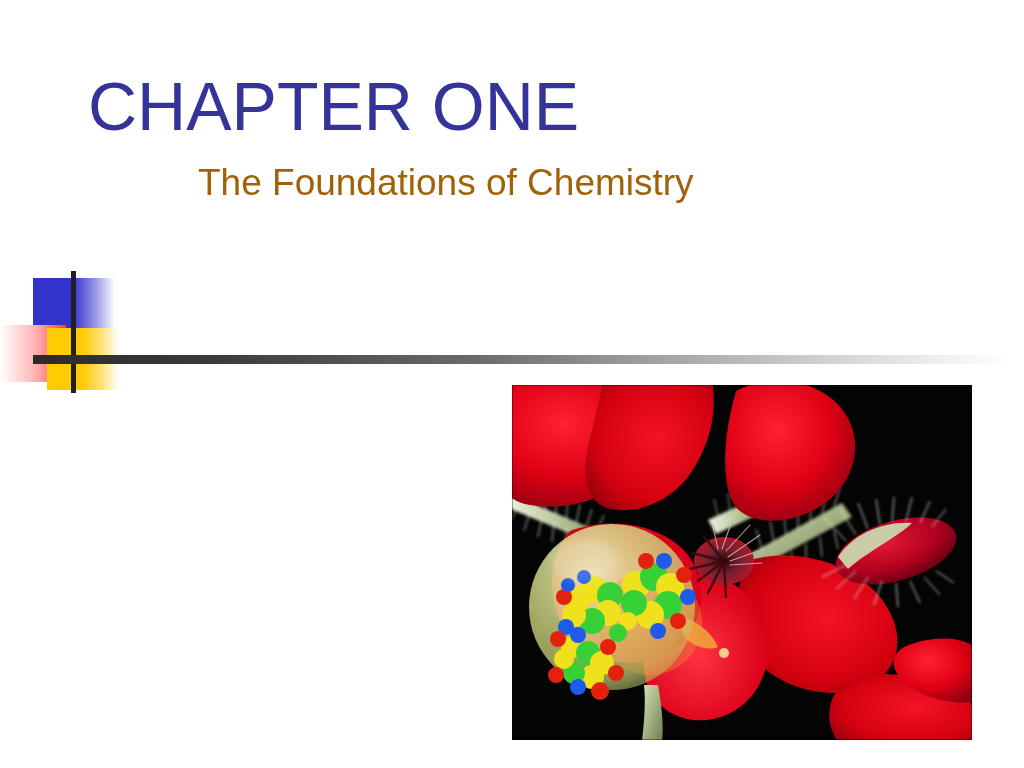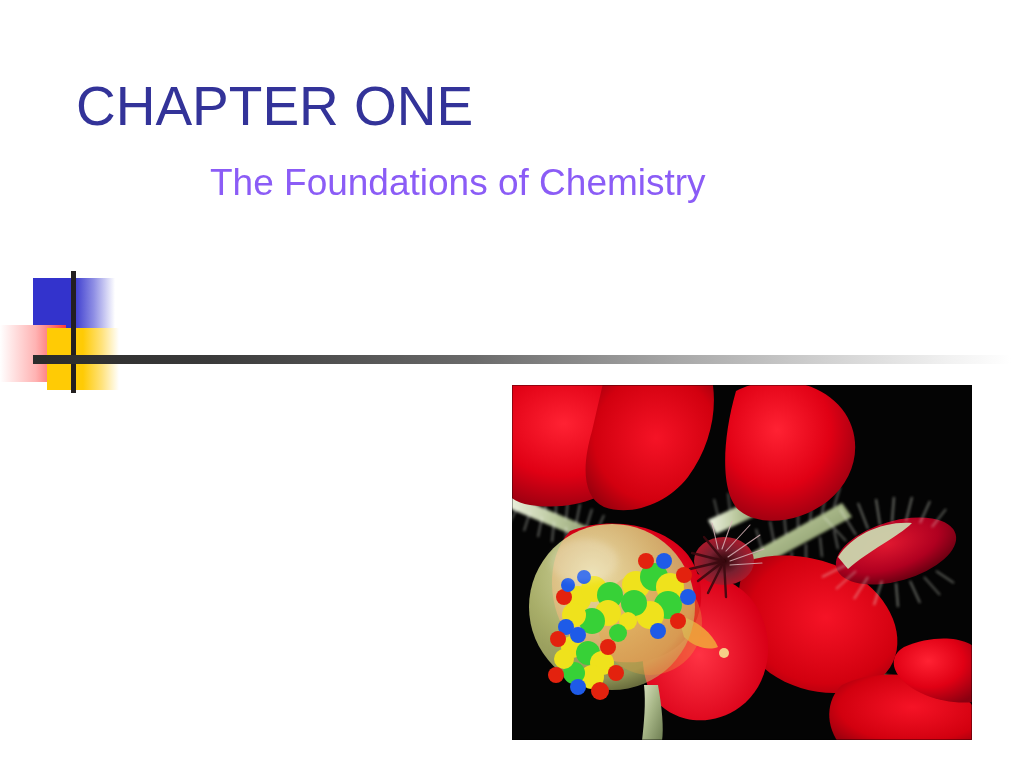--- a/index.html
+++ b/index.html
@@ -20,39 +20,39 @@
     position: absolute;
     left: 0; top: 0;
     width: 1024px;
     height: 768px;
     background: #ffffff;
   }
 
   
   #slide-title {
     position: absolute;
-    left: 76px;
+    left: 88px;
     top: 74px;
-    font-size: 55px;
+    font-size: 68px;
     line-height: 64px;
     font-weight: 400;
     color: #333399;
     letter-spacing: 0px;
     white-space: nowrap;
   }
 
   
   #slide-subtitle {
     position: absolute;
-    left: 210px;
+    left: 198px;
     top: 160px;
     font-size: 37px;
     line-height: 46px;
     font-weight: 400;
-    color: #8b5cf6;
+    color: #a16207;
     white-space: nowrap;
   }
 
   
   #decor {
     position: absolute;
     left: 0px;
     top: 250px;
     width: 1024px;
     height: 160px;

